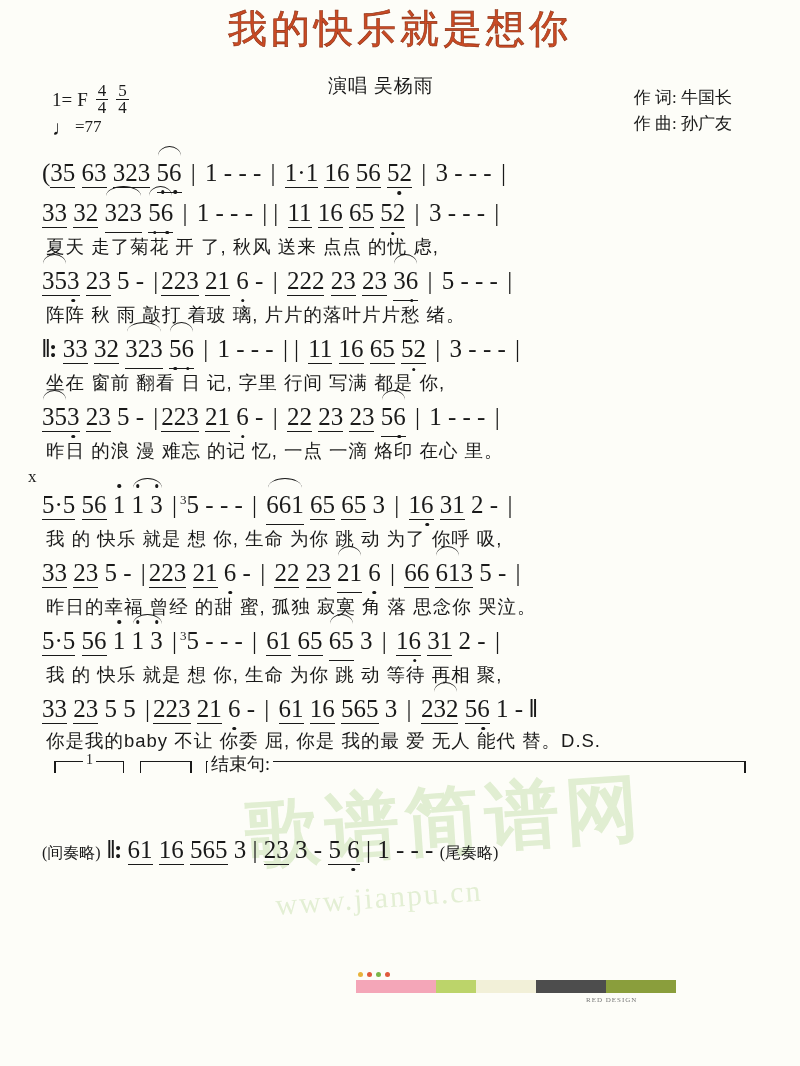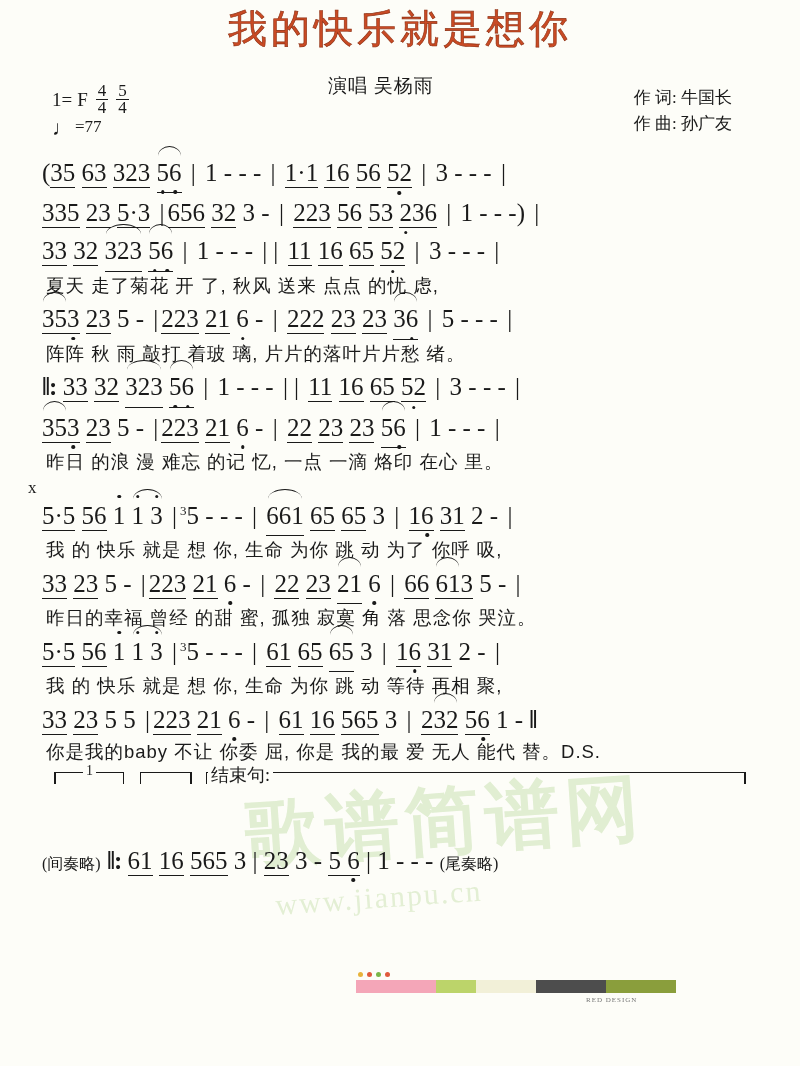--- a/index.html
+++ b/index.html
@@ -303,28 +303,20 @@
 
     <div class="system">
       <div class="music-row">
         (<span class="u1">35</span> <span class="u1">63</span> <span class="u1">323</span> <span class="slur u1"><span class="dotb">5</span><span class="dotb">6</span></span>
         <span class="bar">|</span> 1 - - -
         <span class="bar">|</span> <span class="u1">1·1</span> <span class="u1">16</span> <span class="u1">56</span> <span class="u1 dotb">52</span>
         <span class="bar">|</span> 3 - - - <span class="bar">|</span>
       </div>
     </div>
 
-    <div class="system">
-      <div class="music-row">
-        <span class="u1">335</span> <span class="u1">23</span> <span class="u1">5·3</span>
-        <span class="bar">|</span><span class="u1">656</span> <span class="u1">32</span> 3 -
-        <span class="bar">|</span> <span class="u1">223</span> <span class="u1">56</span> <span class="u1">53</span> <span class="u1"><span class="dotb">2</span>36</span>
-        <span class="bar">|</span> 1 - - -) <span class="bar">|</span>
-      </div>
-    </div>
 
     <div class="system">
       <div class="music-row">
         <span class="u1">33</span> <span class="u1">32</span> <span class="slur u1">323</span> <span class="slur u1"><span class="dotb">5</span><span class="dotb">6</span></span>
         <span class="bar">|</span> 1 - - -
         <span class="bar">|</span><span class="bar">|</span> <span class="u1">11</span> <span class="u1">16</span> <span class="u1">65</span> <span class="u1 dotb">52</span>
         <span class="bar">|</span> 3 - - - <span class="bar">|</span>
       </div>
       <div class="lyric-row">夏天 走了菊花 开  了,        秋风 送来 点点 的忧  虑,</div>
     </div>
@@ -339,20 +331,21 @@
       <div class="lyric-row">阵阵 秋 雨    敲打 着玻 璃,   片片的落叶片片愁   绪。</div>
     </div>
 
     <div class="system">
       <div class="music-row">
         <span class="repeat-start">‖:</span> <span class="u1">33</span> <span class="u1">32</span> <span class="slur u1">323</span> <span class="slur u1"><span class="dotb">5</span><span class="dotb">6</span></span>
         <span class="bar">|</span> 1 - - -
         <span class="bar">|</span><span class="bar">|</span> <span class="u1">11</span> <span class="u1">16</span> <span class="u1">65</span> <span class="u1 dotb">52</span>
         <span class="bar">|</span> 3 - - - <span class="bar">|</span>
       </div>
+      <div class="lyric-row">坐在 窗前 翻看  日   记,      字里 行间 写满 都是  你,</div>
     </div>
 
     <div class="system">
       <div class="music-row">
         <span class="u1"><span class="slur">35</span><span class="dotb">3</span></span> <span class="u1">23</span> 5 -
         <span class="bar">|</span><span class="u1">223</span> <span class="u1">21</span> <span class="dotb">6</span> -
         <span class="bar">|</span> <span class="u1">22</span> <span class="u1">23</span> <span class="u1">23</span> <span class="slur u1">5<span class="dotb">6</span></span>
         <span class="bar">|</span> 1 - - - <span class="bar">|</span>
       </div>
       <div class="lyric-row">昨日 的浪 漫   难忘 的记 忆,   一点 一滴 烙印 在心 里。</div>

